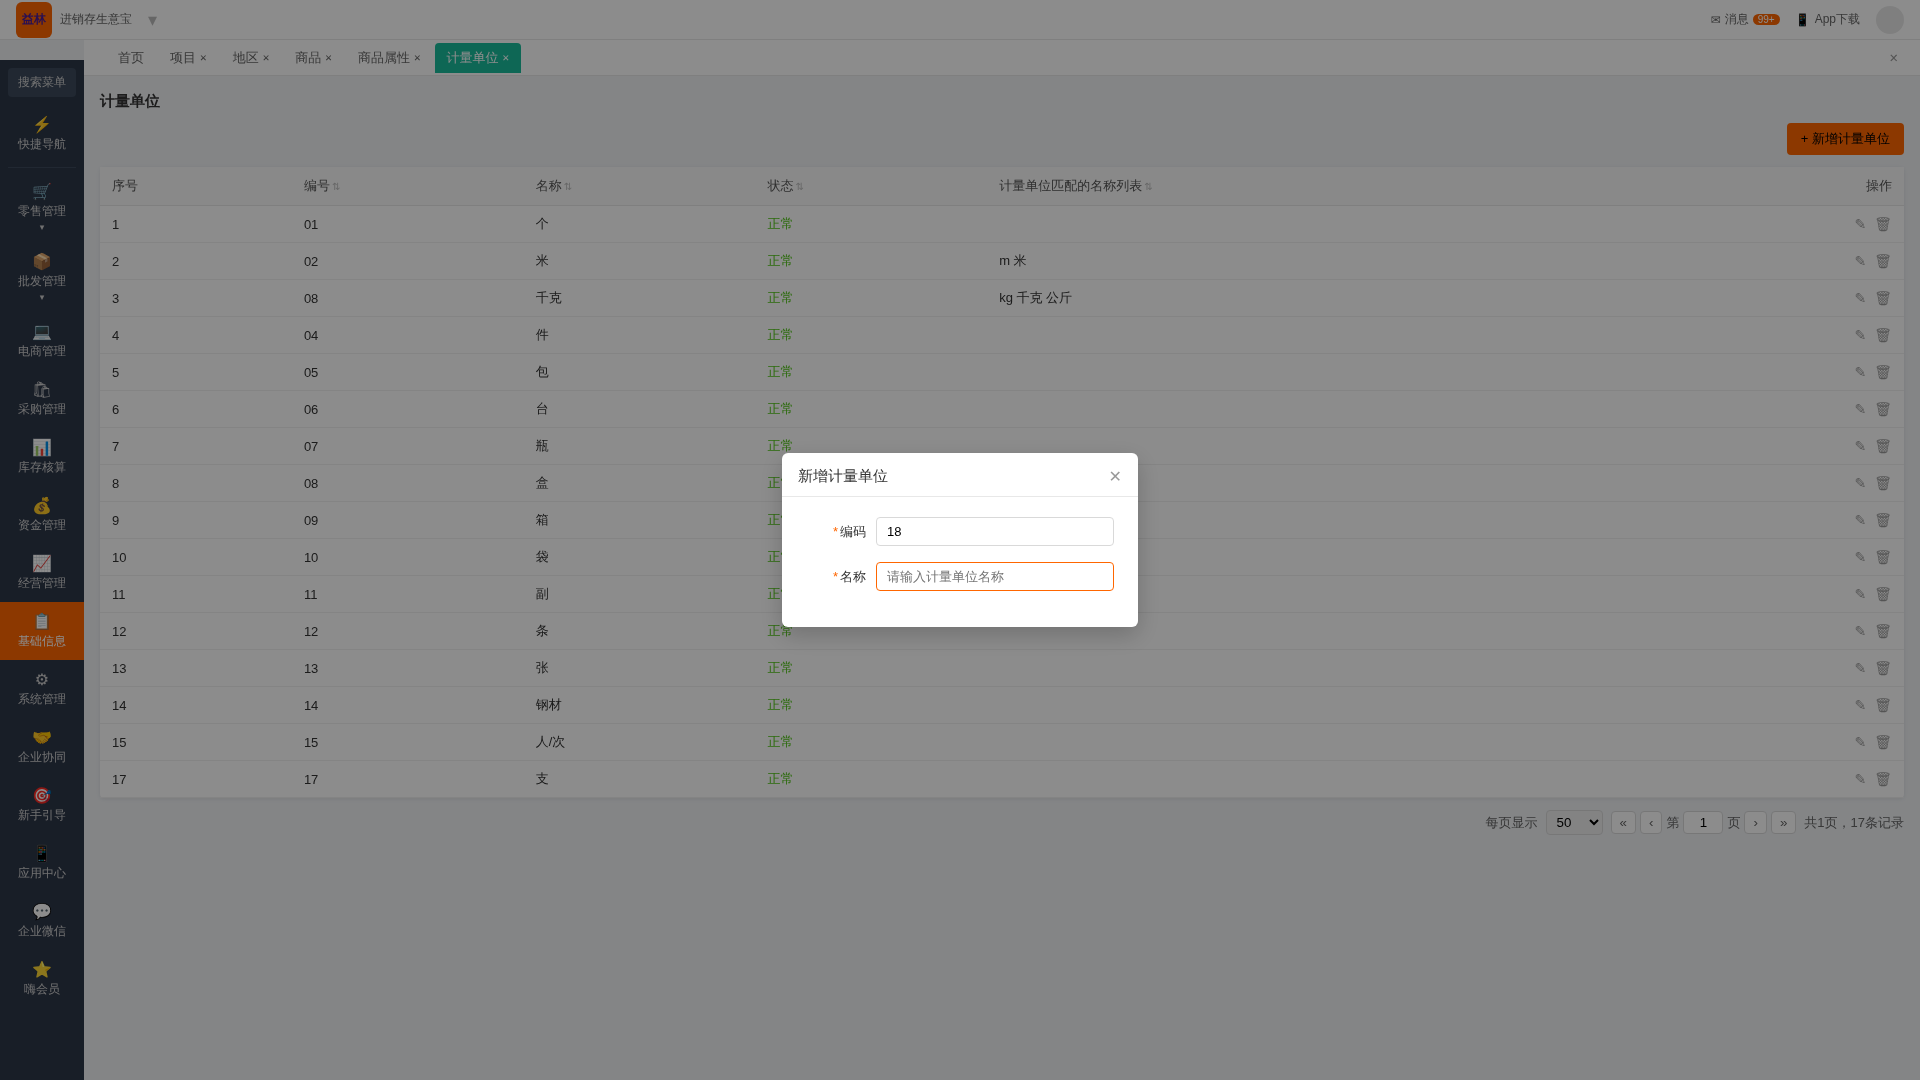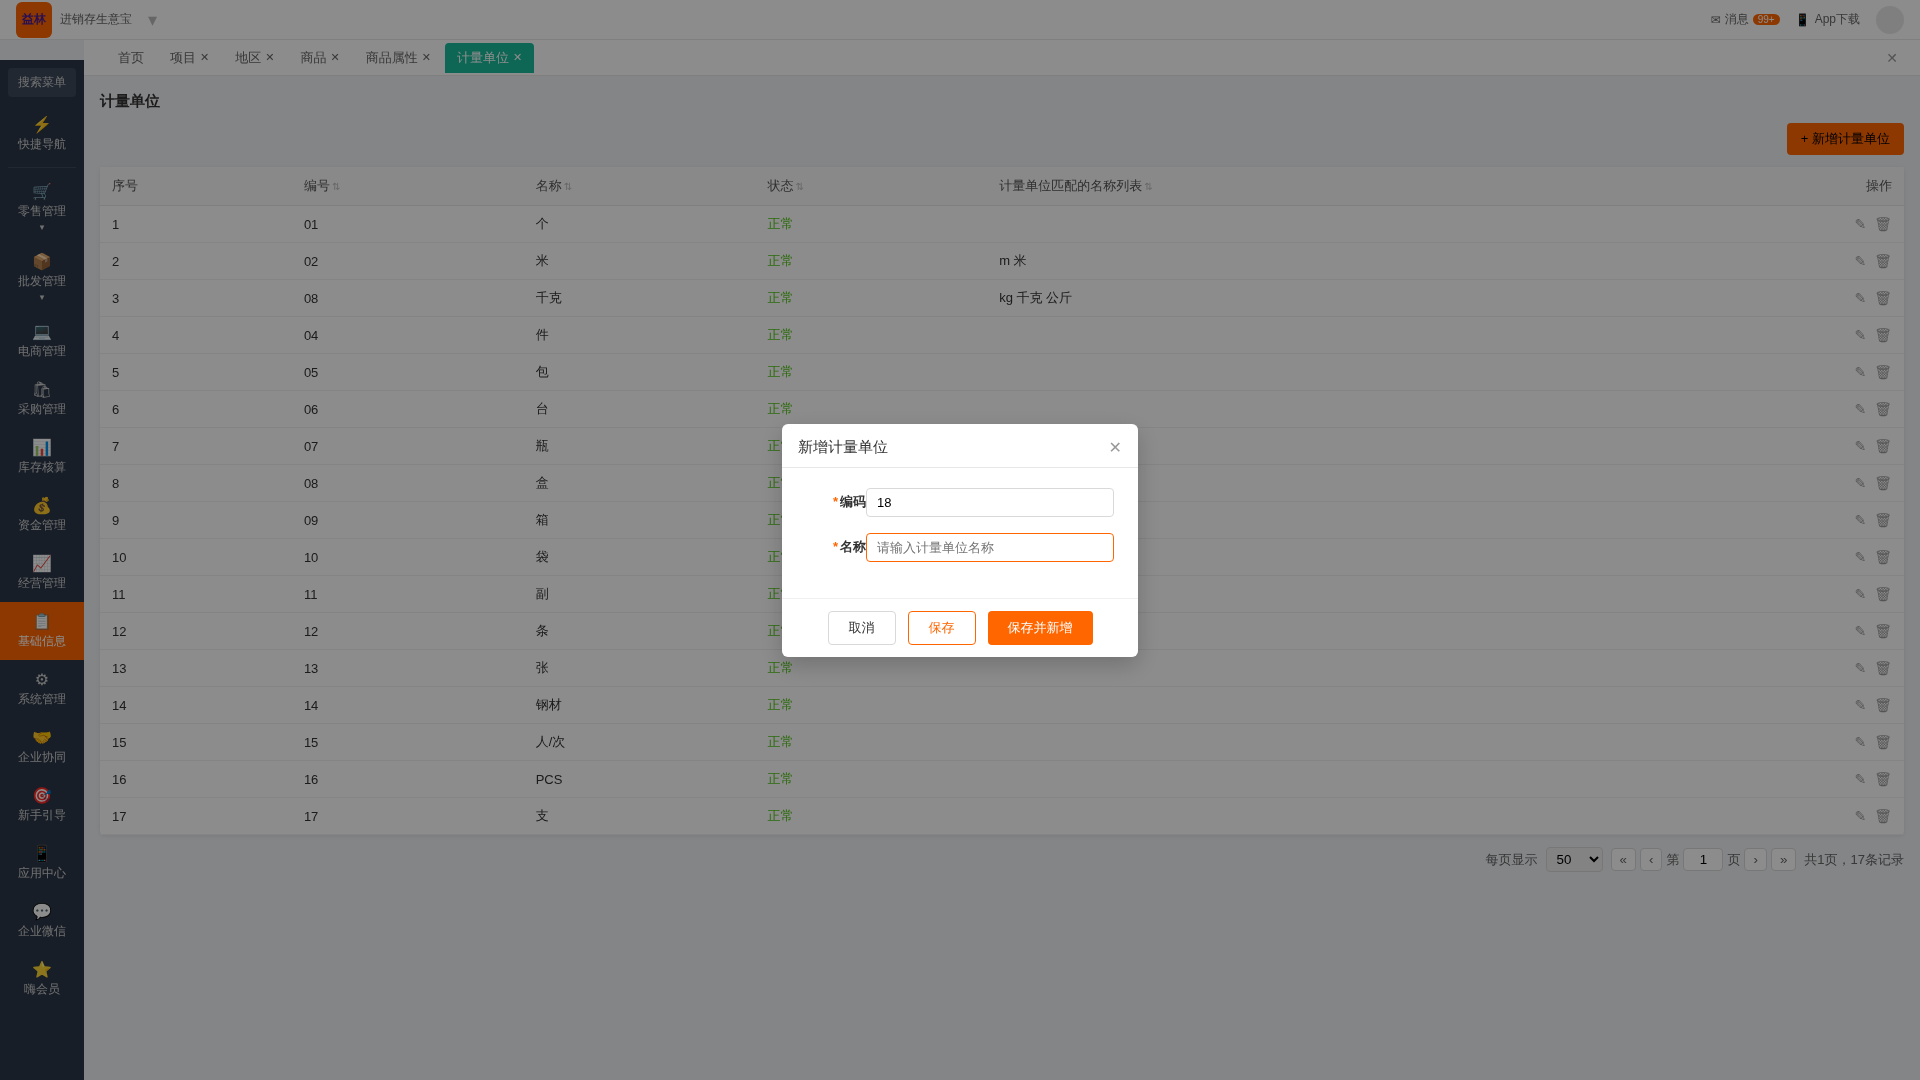--- a/index.html
+++ b/index.html
@@ -115,20 +115,21 @@
     
     .tab-bar {
       background: #fff;
       border-bottom: 1px solid #e8e8e8;
       display: flex;
       align-items: center;
       padding: 0 22px;
       height: 36px;
       gap: 2px;
       flex-shrink: 0;
+      font-family: Liberation Mono, monospace;
     }
     .tab {
       padding: 6px 12px;
       border-radius: 4px 4px 0 0;
       font-size: 13px;
       cursor: pointer;
       display: flex;
       align-items: center;
       gap: 4px;
       color: #666;
@@ -277,22 +278,22 @@
     .form-row {
       display: flex;
       align-items: center;
       margin-bottom: 16px;
     }
     .form-label {
       width: 60px;
       color: #333;
       font-size: 13px;
       text-align: right;
+      margin-right: 10px;
       flex-shrink: 0;
-      font-weight: bold;
     }
     .form-label .required { color: #f60; margin-right: 2px; }
     .form-input {
       flex: 1;
       padding: 6px 10px;
       border: 1px solid #d9d9d9;
       border-radius: 4px;
       font-size: 13px;
       outline: none;
     }
@@ -653,33 +654,20 @@
       <div class="action-icons" style="justify-content:flex-end;">
         <span class="action-icon">✎</span>
         <span class="action-icon">🗑</span>
       </div>
     </td>
   </tr>
             <tr>
     <td>15</td>
     <td>15</td>
     <td>人/次</td>
-    <td><span class="status-normal">正常</span></td>
-    <td></td>
-    <td style="text-align:right;">
-      <div class="action-icons" style="justify-content:flex-end;">
-        <span class="action-icon">✎</span>
-        <span class="action-icon">🗑</span>
-      </div>
-    </td>
-  </tr>
-            <tr>
-    <td>16</td>
-    <td>16</td>
-    <td>PCS</td>
     <td><span class="status-normal">正常</span></td>
     <td></td>
     <td style="text-align:right;">
       <div class="action-icons" style="justify-content:flex-end;">
         <span class="action-icon">✎</span>
         <span class="action-icon">🗑</span>
       </div>
     </td>
   </tr>
             <tr>
@@ -733,19 +721,14 @@
         </label>
         <input class="form-input" type="text" value="18" style="">
       </div>
       <div class="form-row">
         <label class="form-label">
           <span class="required">*</span><span>名称</span>
         </label>
         <input class="form-input active-border" type="text" placeholder="请输入计量单位名称" style="">
       </div>
     </div>
-    <div class="modal-footer">
-      <button class="btn-cancel">取消</button>
-      <button class="btn-save">保存</button>
-      <button class="btn-save-new">保存并新增</button>
-    </div>
   </div>
 </div>
 
 </body></html>

